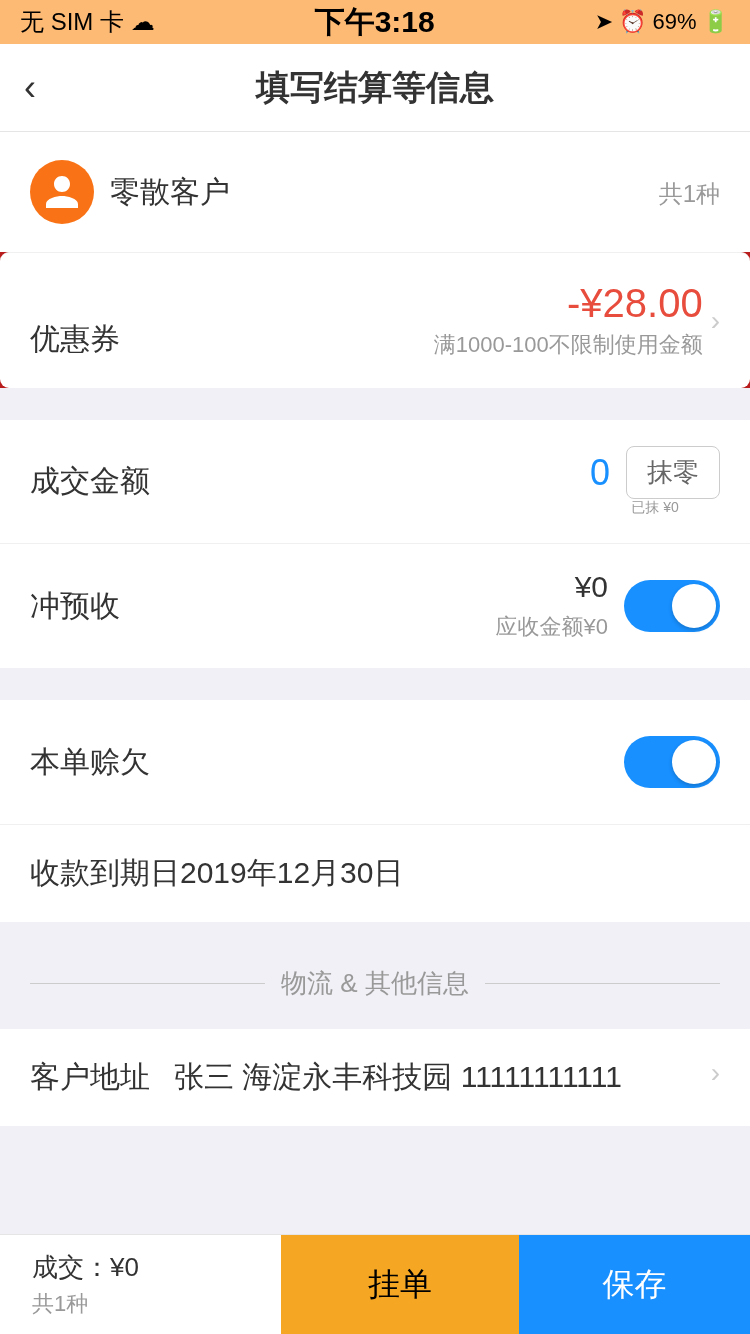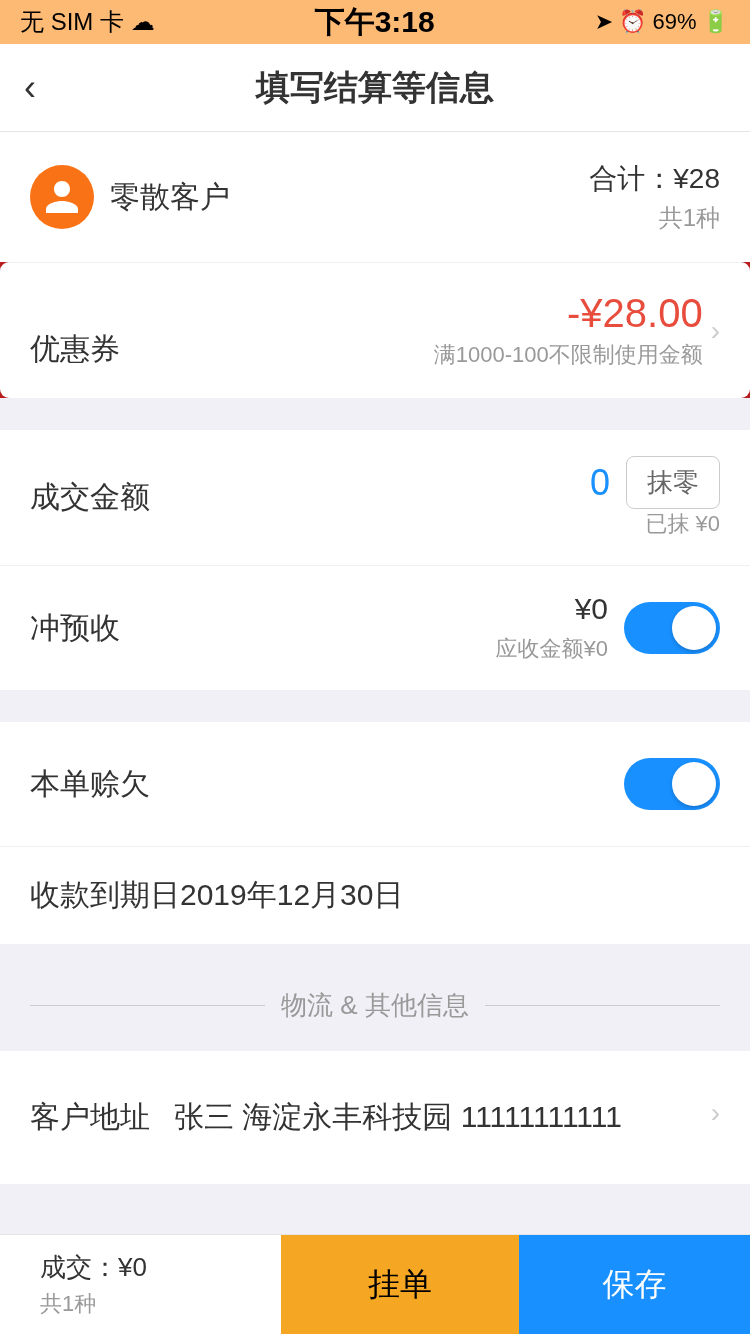--- a/index.html
+++ b/index.html
@@ -119,21 +119,21 @@
     .amount-input-val { font-size: 36px; color: #1890ff; font-weight: 500; }
     .round-zero-btn {
       border: 1px solid #ccc;
       border-radius: 8px;
       padding: 8px 20px;
       font-size: 26px;
       color: #666;
       background: #fff;
       cursor: pointer;
     }
-    .sub-text { font-size: 22px; color: #999; text-align: right; }
+    .sub-text { font-size: 14px; color: #999; text-align: center; }
 
     
     .advance-row {
       display: flex;
       align-items: center;
       justify-content: space-between;
       padding: 26px 30px;
       background: #fff;
     }
     .advance-label { font-size: 30px; color: #333; }
@@ -198,21 +198,21 @@
     .sep-line {
       flex: 1;
       height: 1px;
       background: #ccc;
     }
 
     
     .address-row {
       display: flex;
       justify-content: space-between;
-      padding: 46px 30px;
+      padding: 28px 30px;
       background: #fff;
       cursor: pointer;
     }
     .address-label { font-size: 30px; color: #333; flex-shrink: 0; }
     .address-value { font-size: 30px; color: #333; flex: 1; margin-left: 24px; }
 
     
     .bottom-bar {
       position: fixed;
       bottom: 0;
@@ -220,21 +220,21 @@
       height: 100px;
       display: flex;
       background: #fff;
       border-top: 1px solid #e5e5e5;
     }
     .bottom-summary {
       flex: 1;
       display: flex;
       flex-direction: column;
       justify-content: center;
-      padding: 0 40px;
+      padding: 0 32px;
     }
     .bottom-deal { font-size: 26px; color: #333; }
     .bottom-count { font-size: 22px; color: #999; margin-top: 4px; }
     .btn-hold {
       width: 238px;
       background: #f5a623;
       display: flex;
       align-items: center;
       justify-content: center;
       font-size: 32px;
@@ -283,21 +283,20 @@
     <div class="customer-row">
       <div class="customer-left">
         <div class="avatar">
           <svg class="avatar-icon" viewBox="0 0 24 24" xmlns="http://www.w3.org/2000/svg">
             <path d="M12 12c2.7 0 4.8-2.1 4.8-4.8S14.7 2.4 12 2.4 7.2 4.5 7.2 7.2 9.3 12 12 12zm0 2.4c-3.2 0-9.6 1.6-9.6 4.8v2.4h19.2v-2.4c0-3.2-6.4-4.8-9.6-4.8z"></path>
           </svg>
         </div>
         <span class="customer-name">零散客户</span>
       </div>
       <div class="customer-right">
-        <div class="total-amount">合计：¥28</div>
         <div class="total-count">共1种</div>
       </div>
     </div>
 
     <div class="coupon-row">
       <span class="coupon-label">优惠券</span>
       <div class="coupon-right">
         <div>
           <div class="coupon-amount">-¥28.00</div>
           <div class="coupon-desc">满1000-100不限制使用金额</div>

